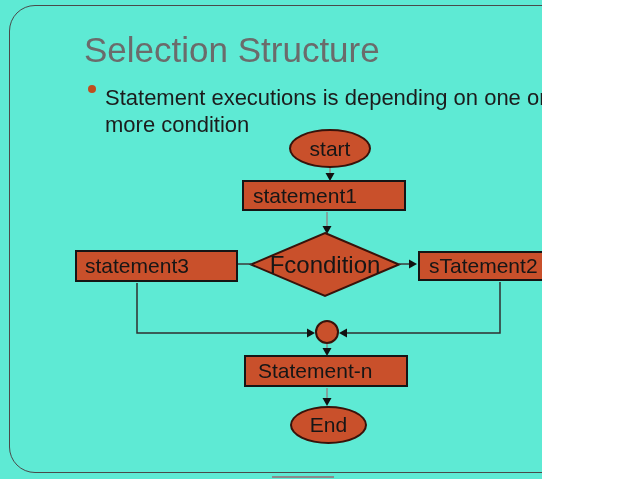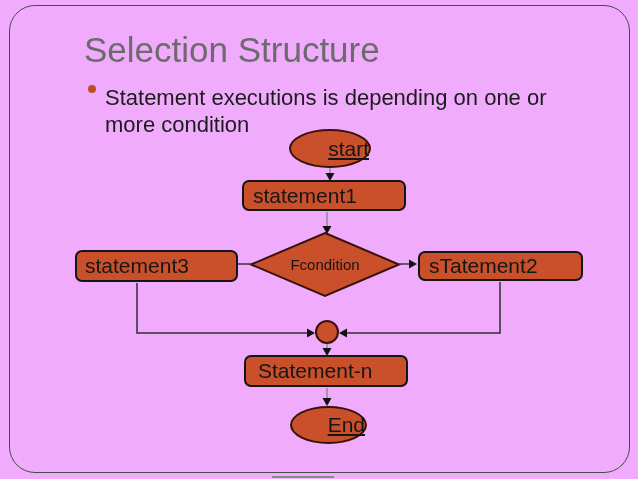--- a/index.html
+++ b/index.html
@@ -1,17 +1,17 @@
 <!DOCTYPE html>
 <html><head>
 <meta charset="utf-8">
 <style>
   html,body{margin:0;padding:0;background:#ffffff;}
   .stage{
-    position:relative;width:638px;height:479px;background:#f0abfc;overflow:hidden;
+    position:relative;width:542px;height:479px;background:#5eead4;overflow:hidden;
     font-family:"Liberation Sans", sans-serif;
   }
   .slide-frame{
     position:absolute;left:9px;top:5px;width:619px;height:466px;
     border:1.6px solid #4a4a4a;border-radius:26px;background:transparent;
   }
   .title{
     position:absolute;left:84px;top:32px;
     font-size:35px;line-height:1.05;color:#6b6b6b;font-weight:400;
     letter-spacing:0px;white-space:nowrap;
@@ -20,34 +20,34 @@
   .bullet-dot{
     position:absolute;left:2px;top:9px;width:8px;height:8px;border-radius:50%;
     background:#bf4e1f;
   }
   .bullet-text{
     margin:8px 0 0 19px;font-size:22px;line-height:27px;color:#1c1c1c;width:473px;
   }
   
   .node{
     position:absolute;display:flex;align-items:center;
-    background:#c9502b;color:#161616;font-size:21px;box-sizing:border-box;border-radius:7px;
+    background:#c9502b;color:#161616;font-size:21px;box-sizing:border-box;
   }
   .node.rect{border:2px solid #151515;justify-content:flex-start;}
-  .node.ellipse{border:2px solid #38120a;border-radius:50%;justify-content:flex-end;text-decoration:underline;}
+  .node.ellipse{border:2px solid #38120a;border-radius:50%;justify-content:center;}
   .n-start{left:289px;top:129px;width:82px;height:39px;}
   .n-s1{left:242px;top:180px;width:164px;height:31px;padding-left:9px;}
   .n-s3{left:75px;top:250px;width:163px;height:32px;padding-left:8px;}
   .n-s2{left:418px;top:251px;width:165px;height:30px;padding-left:9px;align-items:center;}
   .n-sn{left:244px;top:355px;width:164px;height:32px;padding-left:12px;}
   .n-end{left:290px;top:406px;width:77px;height:38px;}
   .diamond-label{
     position:absolute;left:251px;top:233px;width:148px;height:63px;
     display:flex;align-items:center;justify-content:center;
-    font-size:15px;color:#161616;
+    font-size:24px;color:#161616;
   }
   .connector-svg{position:absolute;left:0;top:0;pointer-events:none;}
   .edge-mark{position:absolute;left:272px;top:476px;width:62px;height:2px;background:#8a8a8a;}
 </style>
 </head>
 <body>
 
 <div class="stage">
 
   <div class="slide-frame"></div>

